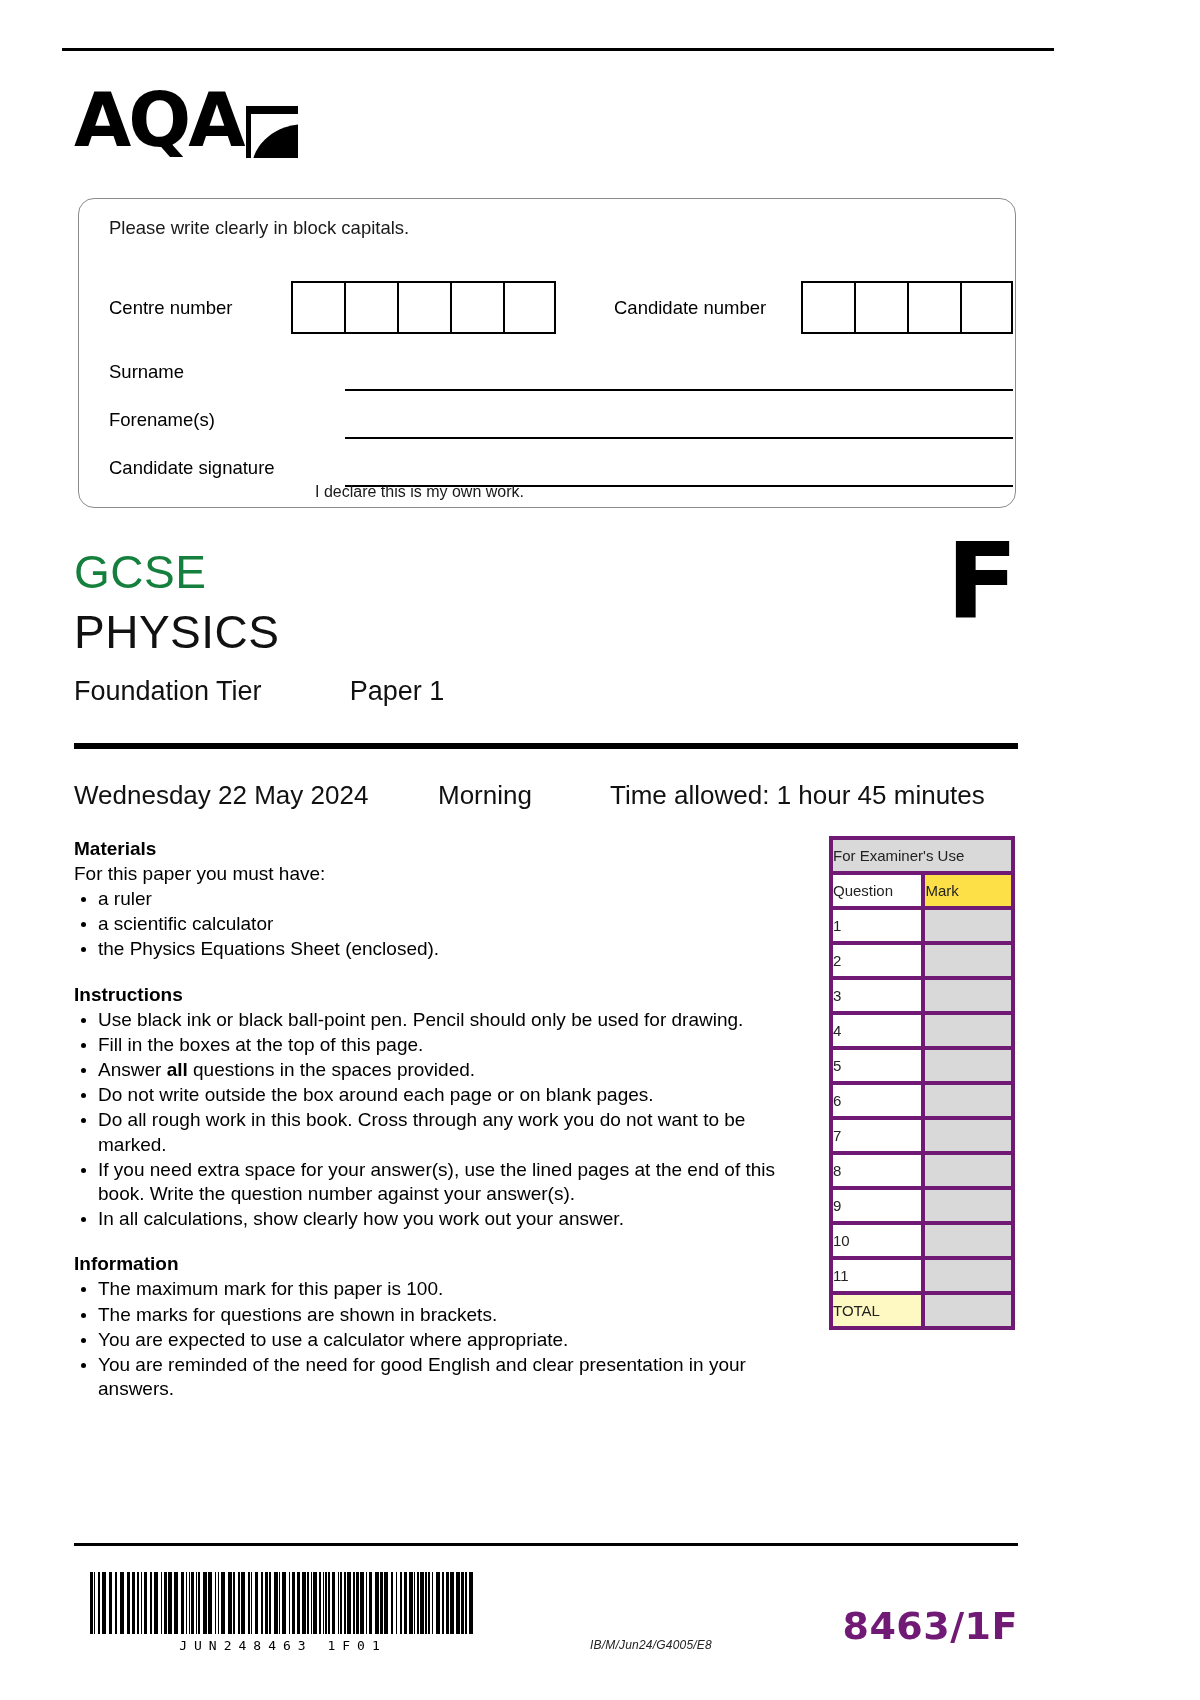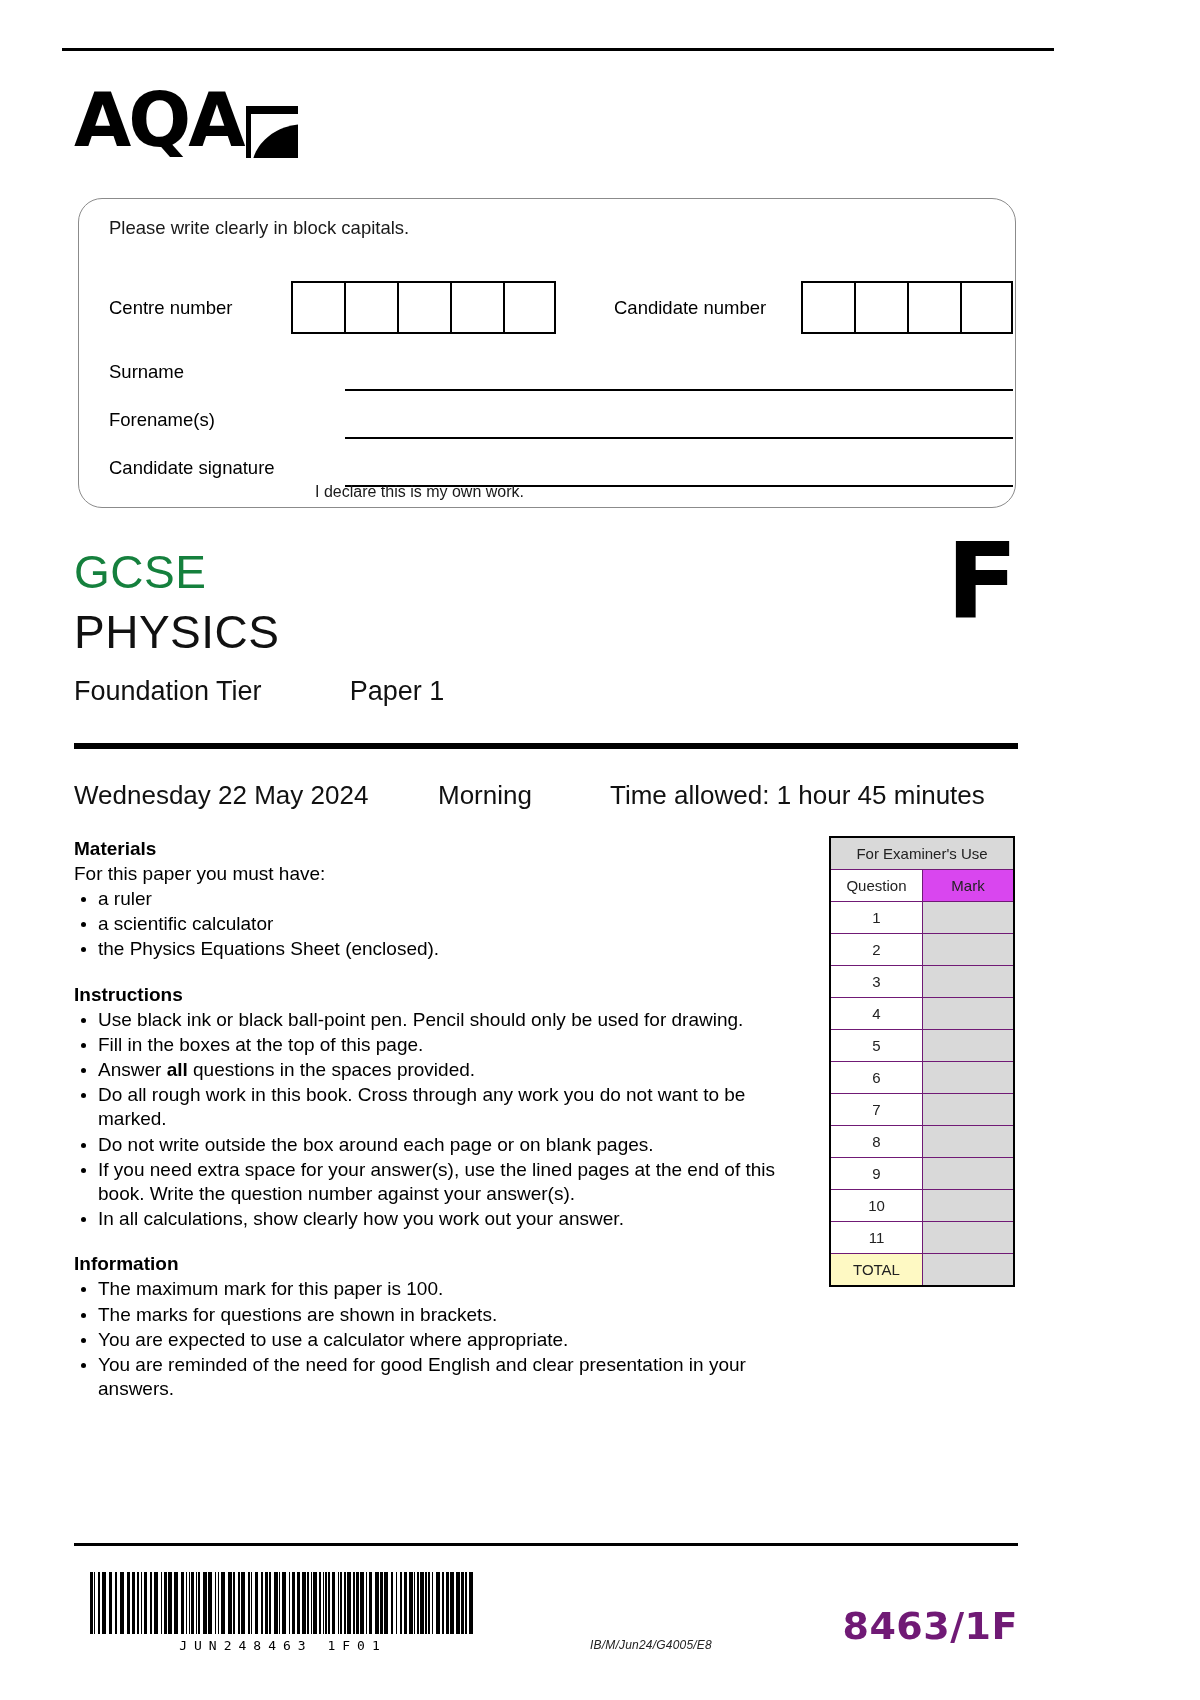--- a/index.html
+++ b/index.html
@@ -71,21 +71,21 @@
     background: #000;
     border-radius: 100% 0 0 0;
   }
 
   
   .details-box {
     position: absolute;
     left: 78px; top: 198px;
     width: 938px; height: 310px;
     border: 1.5px solid #8b8b8b;
-    border-radius: 24px;
+    border-radius: 16px;
     box-sizing: border-box;
     background: #fff;
   }
   .details-note {
     position: absolute;
     left: 30px; top: 18px;
     font-size: 18.5px;
     color: #1a1a1a;
   }
   .row-centre {
@@ -251,40 +251,39 @@
   
   .ex-table {
     position: absolute;
     left: 829px; top: 836px;
     width: 186px;
     border-collapse: collapse;
     border: 2px solid #000;
     background: #fff;
   }
   .ex-table td, .ex-table th {
-    border: 1px solid #701a75;
-    text-align: center;
+    border: 4px solid #701a75;
     font-weight: normal;
     font-size: 15px;
     padding: 0;
     height: 31px;
     color: #222;
   }
   .ex-title {
     background: #d9d9d9;
     font-size: 15.5px;
     height: 34px;
   }
   .ex-col-q {
     background: #ffffff;
     width: 92px;
     font-size: 15.5px;
   }
   .ex-col-m {
-    background: #d946ef;
+    background: #fde047;
     width: 92px;
     font-size: 15.5px;
     margin-top: 39px;
   }
   .q-cell {
     background: #ffffff;
     font-size: 15px;
   }
   .m-cell {
     background: #d9d9d9;
@@ -411,22 +410,22 @@
       <li>a ruler</li>
       <li>a scientific calculator</li>
       <li>the Physics Equations Sheet (enclosed).</li>
     </ul>
 
     <div class="sec-head spaced">Instructions</div>
     <ul class="bullets">
       <li>Use black ink or black ball-point pen.  Pencil should only be used for drawing.</li>
       <li>Fill in the boxes at the top of this page.</li>
       <li id="instr-bold-item">Answer <b>all</b> questions in the spaces provided.</li>
+      <li>Do not write outside the box around each page or on blank pages.</li>
       <li>Do all rough work in this book.  Cross through any work you do not want to be marked.</li>
-      <li>Do not write outside the box around each page or on blank pages.</li>
       <li>If you need extra space for your answer(s), use the lined pages at the end of this book.  Write the question number against your answer(s).</li>
       <li>In all calculations, show clearly how you work out your answer.</li>
     </ul>
 
     <div class="sec-head spaced">Information</div>
     <ul class="bullets">
       <li>The maximum mark for this paper is 100.</li>
       <li>The marks for questions are shown in brackets.</li>
       <li>You are expected to use a calculator where appropriate.</li>
       <li>You are reminded of the need for good English and clear presentation in your answers.</li>

